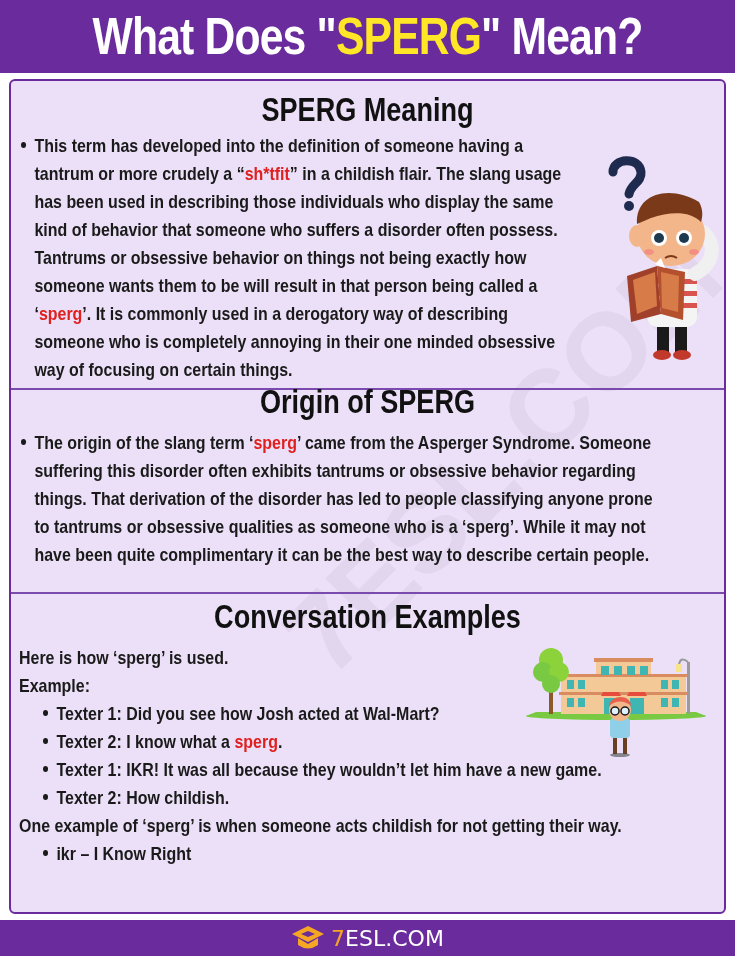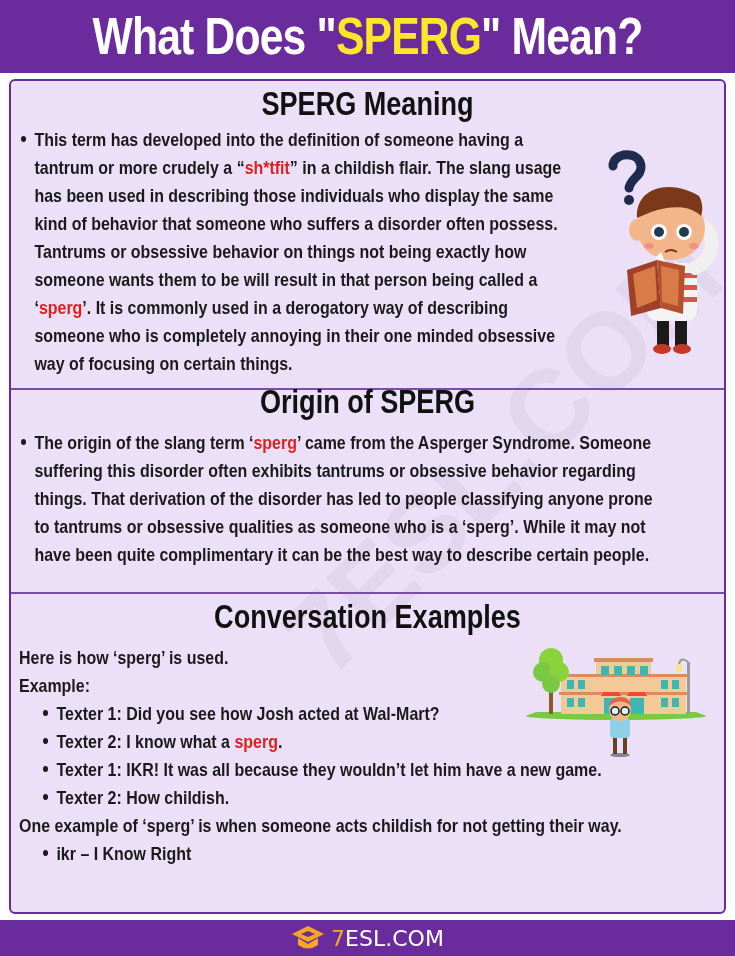--- a/index.html
+++ b/index.html
@@ -51,21 +51,21 @@
 <body>
 
 <div class="header">
   <h1><span>What Does "</span><span class="hl">SPERG</span><span>" Mean?</span></h1>
 </div>
 
 <div class="panel">
 
   <div class="watermark">7ESL.COM</div>
 
-  <div class="section" style="top:1px; height:309px;">
+  <div class="section" style="top:7px; height:309px;">
     <div class="sec-title" style="margin-top:2px; line-height:40px;">SPERG Meaning</div>
     <div id="meaning-lines" style="position:absolute; left:10px; top:44px;">
         <div class="para"><span class="bullet-dot"></span><span>This term has developed into the definition of someone having a</span></div>
         <div class="para" style="padding-left: 16px;"><span>tantrum or more crudely a “</span><span class="red">sh*tfit</span><span>” in a childish flair. The slang usage</span></div>
         <div class="para" style="padding-left: 16px;"><span>has been used in describing those individuals who display the same</span></div>
         <div class="para" style="padding-left: 16px;"><span>kind of behavior that someone who suffers a disorder often possess.</span></div>
         <div class="para" style="padding-left: 16px;"><span>Tantrums or obsessive behavior on things not being exactly how</span></div>
         <div class="para" style="padding-left: 16px;"><span>someone wants them to be will result in that person being called a</span></div>
         <div class="para" style="padding-left: 16px;"><span>‘</span><span class="red">sperg</span><span>’. It is commonly used in a derogatory way of describing</span></div>
         <div class="para" style="padding-left: 16px;"><span>someone who is completely annoying in their one minded obsessive</span></div>

